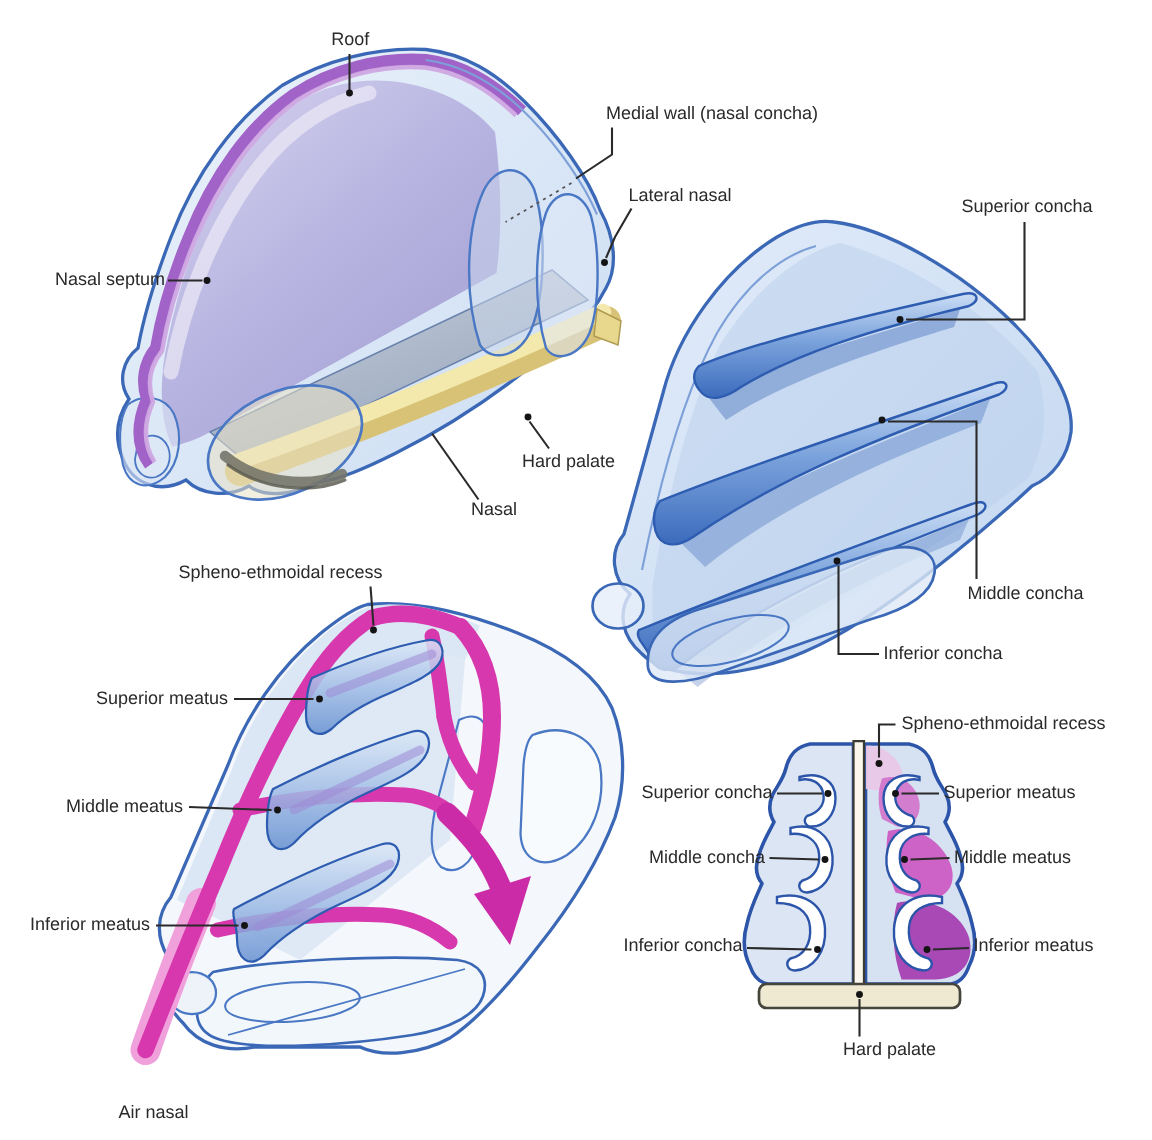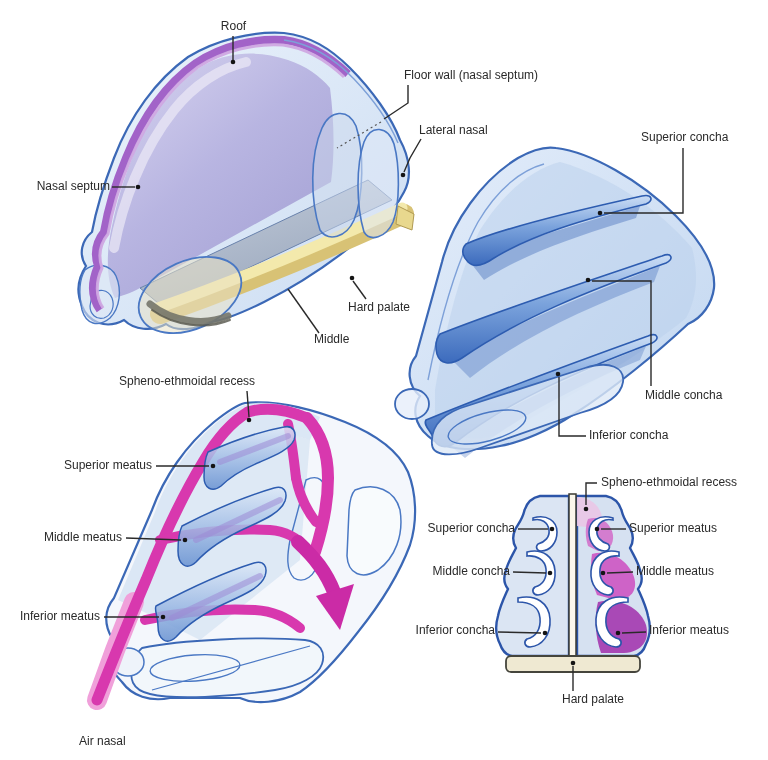--- a/index.html
+++ b/index.html
@@ -207,25 +207,25 @@
     <path d="M 498,632 L 541,633"></path>
         <circle cx="545" cy="633" r="2.3" fill="#141414" stroke="none"></circle>
     <path d="M 646,632 L 622,633"></path>
         <circle cx="618" cy="633" r="2.3" fill="#141414" stroke="none"></circle>
     <path d="M 573,691 L 573,666"></path>
         <circle cx="573" cy="663" r="2.3" fill="#141414" stroke="none"></circle>
   </g>
 </svg>
 
 <div class="lbl c" style="left:211px;top:20px;width:45px">Roof</div>
-<div class="lbl" style="left:404px;top:69px">Floor wall (nasal septum)</div>
+<div class="lbl" style="left:404px;top:69px">Medial wall (nasal concha)</div>
 <div class="lbl" style="left:419px;top:124px">Lateral nasal</div>
 <div class="lbl r" style="right:658px;top:180px">Nasal septum</div>
 <div class="lbl" style="left:348px;top:301px">Hard palate</div>
-<div class="lbl" style="left:314px;top:333px">Middle</div>
+<div class="lbl" style="left:314px;top:333px">Nasal</div>
 
 <div class="lbl" style="left:641px;top:131px">Superior concha</div>
 <div class="lbl" style="left:645px;top:389px">Middle concha</div>
 <div class="lbl" style="left:589px;top:429px">Inferior concha</div>
 
 <div class="lbl" style="left:119px;top:375px">Spheno-ethmoidal recess</div>
 <div class="lbl r" style="right:616px;top:459px">Superior meatus</div>
 <div class="lbl r" style="right:646px;top:531px">Middle meatus</div>
 <div class="lbl r" style="right:668px;top:610px">Inferior meatus</div>
 <div class="lbl" style="left:79px;top:735px">Air nasal</div>

